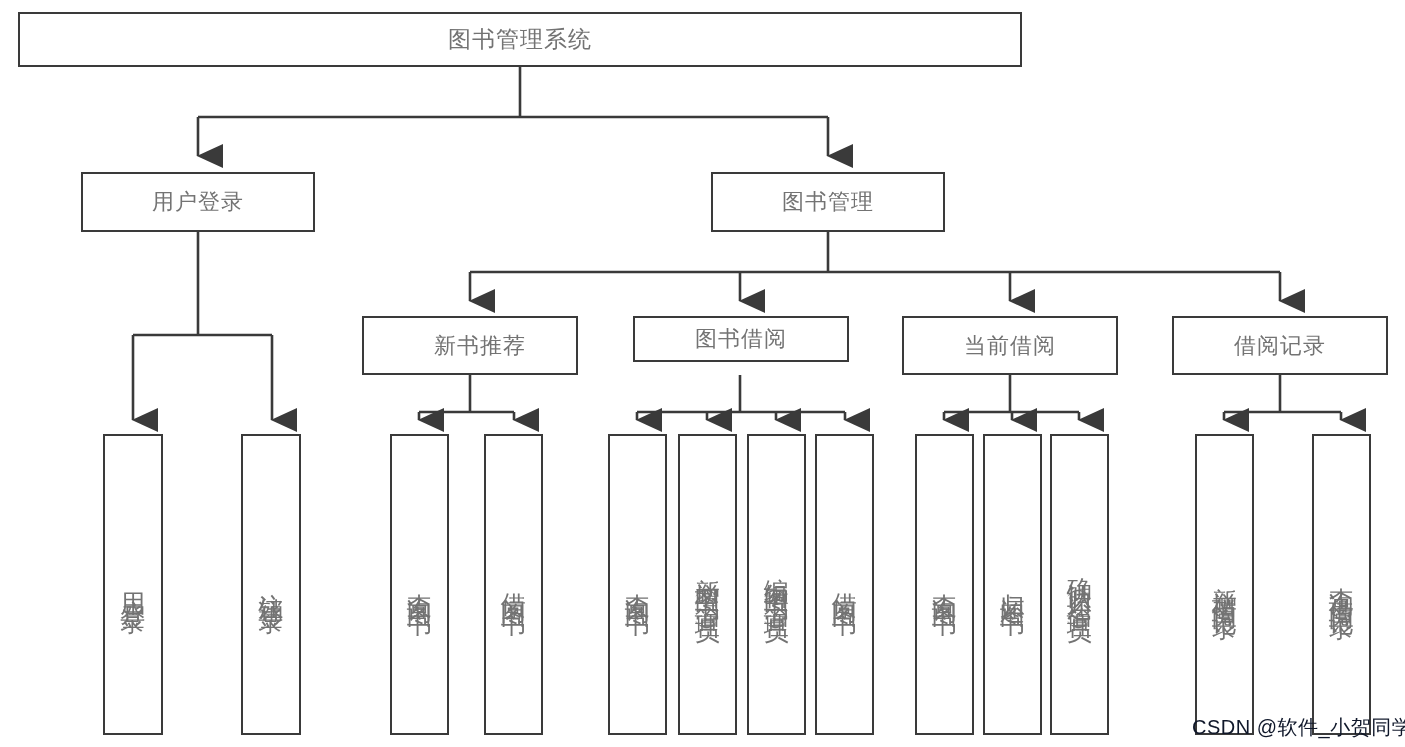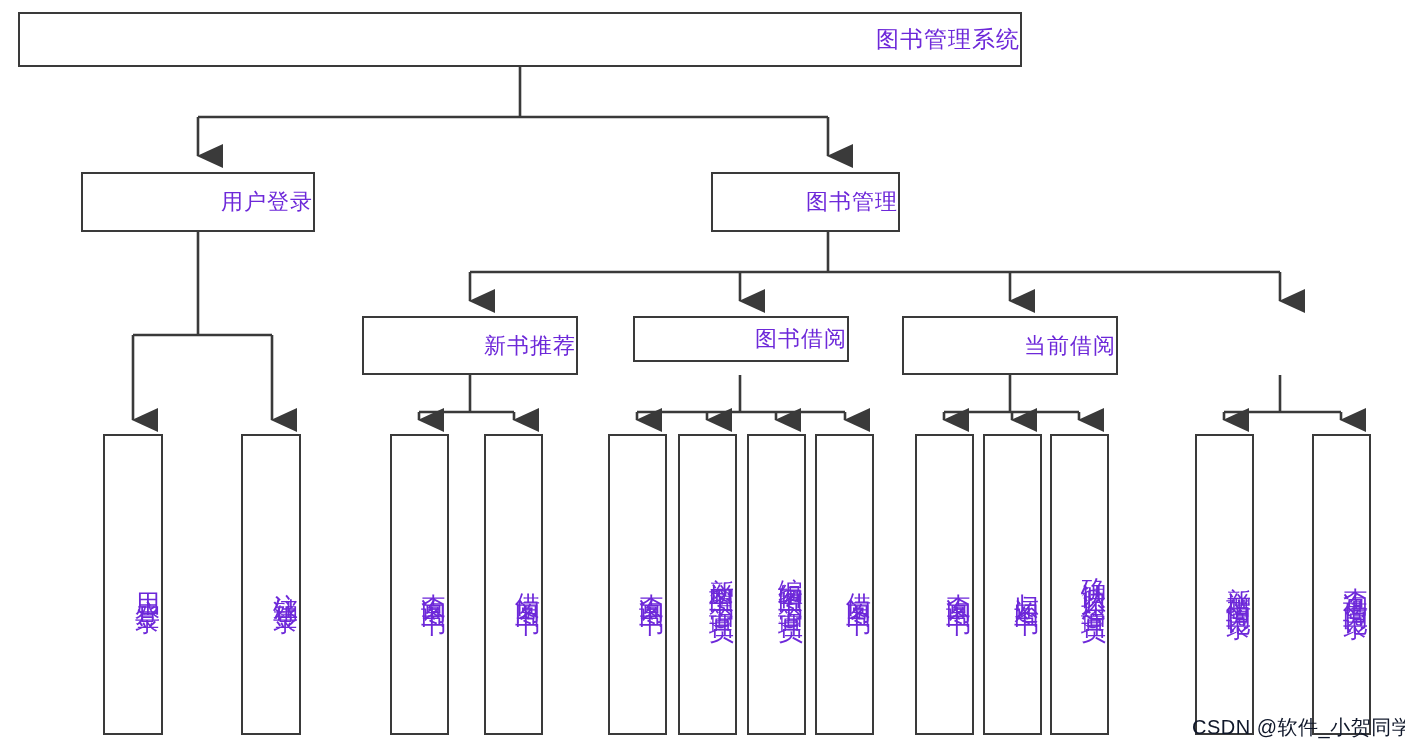--- a/index.html
+++ b/index.html
@@ -8,22 +8,22 @@
   #canvas{position:relative;width:1405px;height:747px;background:#ffffff;overflow:hidden;}
   #edges{position:absolute;left:0;top:0;width:1405px;height:747px;}
 
   .node{
     position:absolute;
     box-sizing:border-box;
     background:#ffffff;
     border:2px solid #3a3a3a;
     display:flex;
     align-items:center;
-    justify-content:flex-end;
-    color:#6d28d9;
+    justify-content:center;
+    color:#737373;
     z-index:2;
   }
   .node .lbl{
     display:block;
     text-align:center;
     line-height:1.18;
     white-space:nowrap;
   }
   
   .node.h .lbl{font-size:22px;letter-spacing:1px;}
@@ -105,32 +105,35 @@
     </g>
   </svg>
 
   <div class="node h root" style="left:18px;top:12px;width:1004px;height:55px;">
     <span class="lbl">图书管理系统</span>
   </div>
 
   <div class="node h" style="left:81px;top:172px;width:234px;height:60px;">
     <span class="lbl">用户登录</span>
   </div>
-  <div class="node h" style="left:711px;top:172px;width:189px;height:60px;">
+  <div class="node h" style="left:711px;top:172px;width:234px;height:60px;">
     <span class="lbl">图书管理</span>
   </div>
 
   <div class="node h" style="left:362px;top:316px;width:216px;height:59px;padding-left:20px;">
     <span class="lbl">新书推荐</span>
   </div>
   <div class="node h" style="left:633px;top:316px;width:216px;height:46px;">
     <span class="lbl">图书借阅</span>
   </div>
   <div class="node h" style="left:902px;top:316px;width:216px;height:59px;">
     <span class="lbl">当前借阅</span>
+  </div>
+  <div class="node h" style="left:1172px;top:316px;width:216px;height:59px;">
+    <span class="lbl">借阅记录</span>
   </div>
 
   <div class="node v" style="left:103px;top:434px;width:60px;height:301px;">
     <span class="lbl">用户登录</span>
   </div>
   <div class="node v" style="left:241px;top:434px;width:60px;height:301px;">
     <span class="lbl">注销登录</span>
   </div>
 
   <div class="node v" style="left:390px;top:434px;width:59px;height:301px;">

